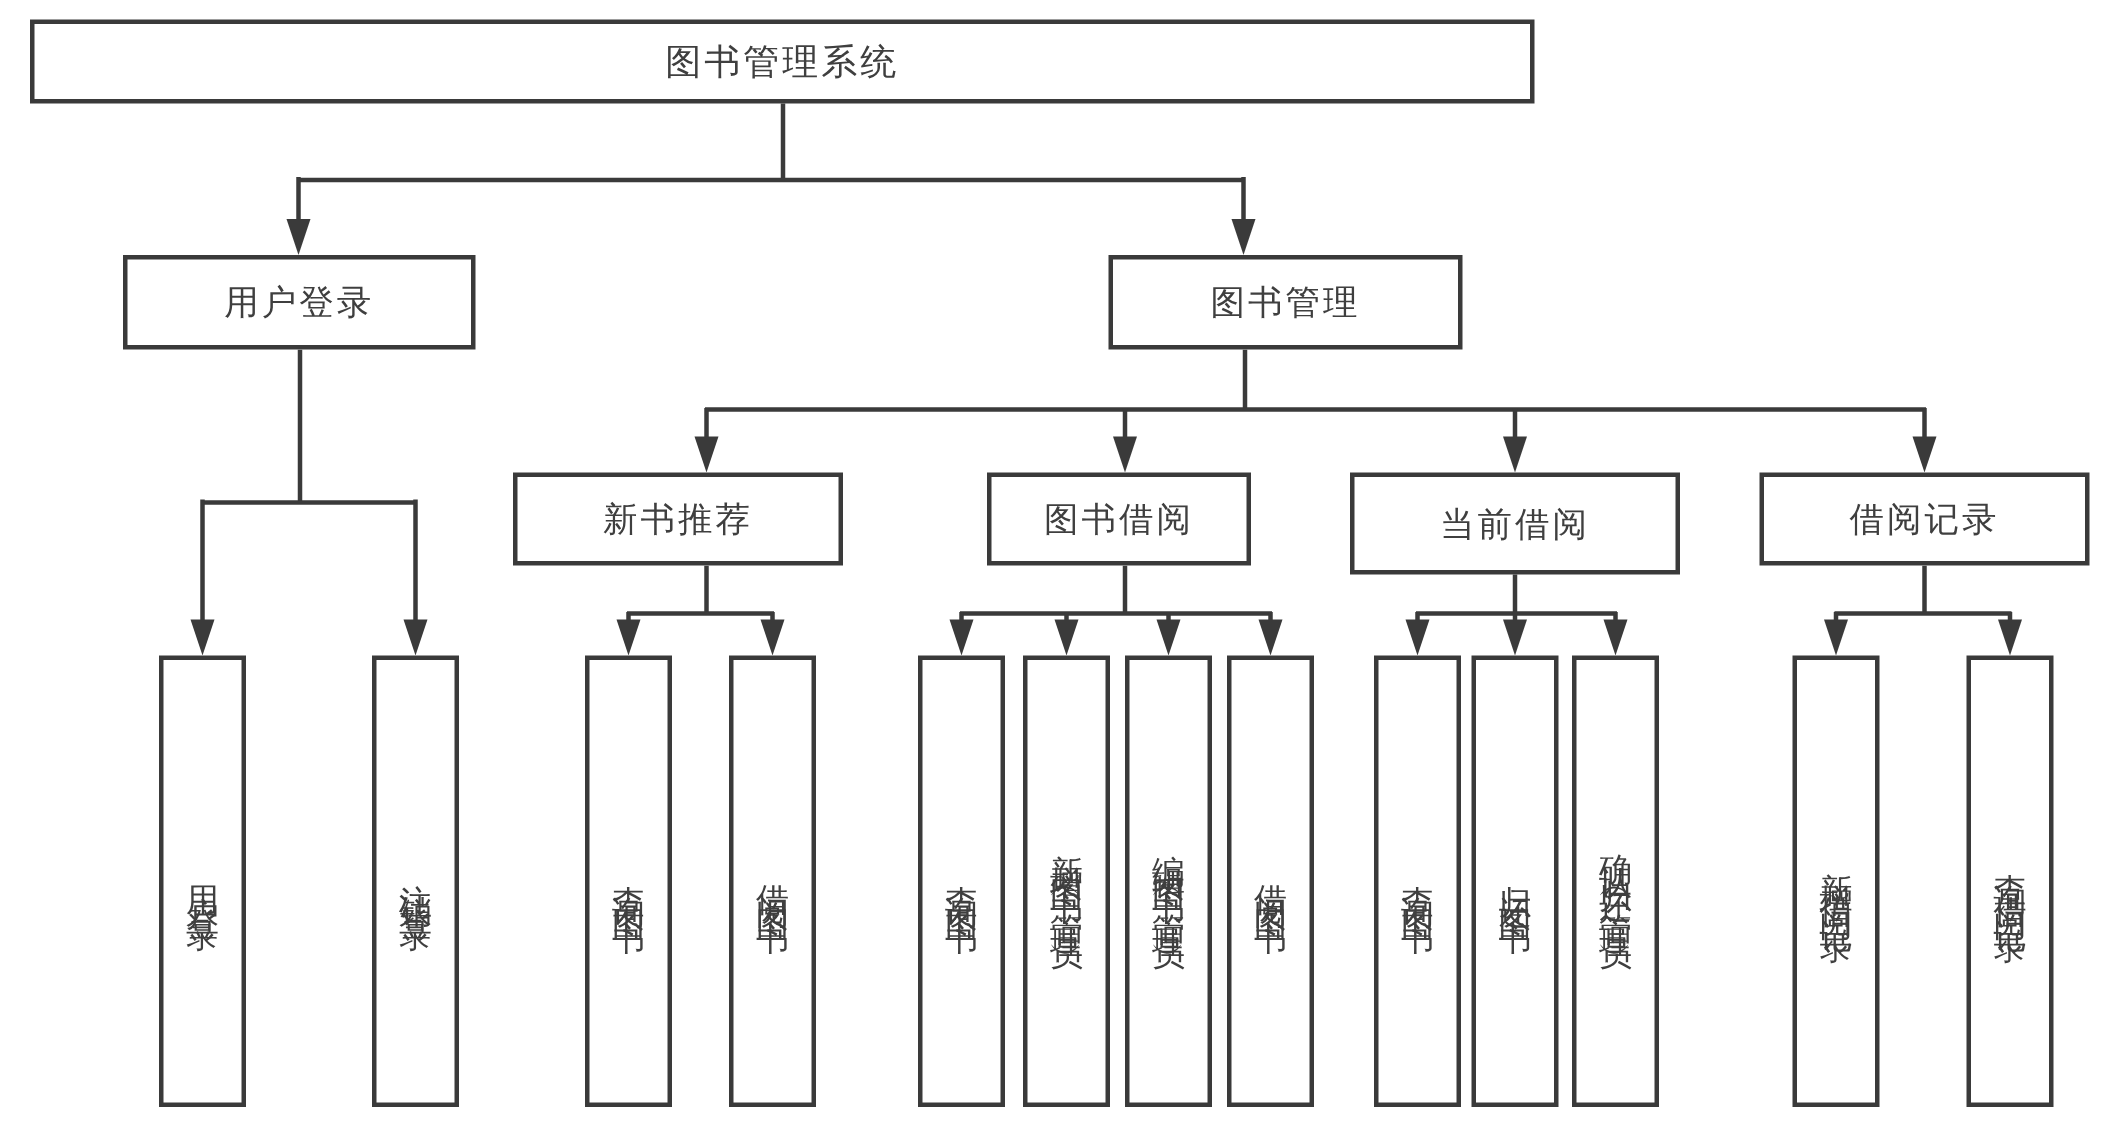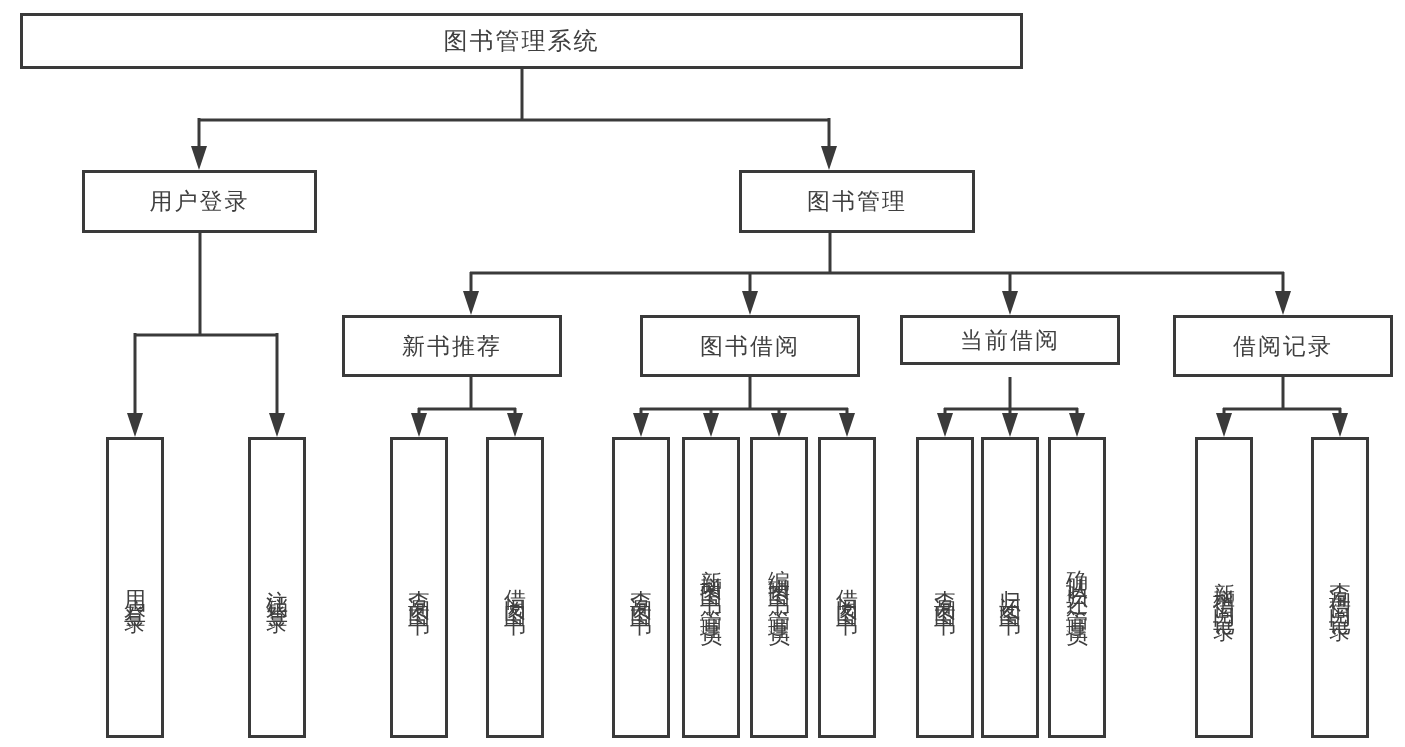--- a/index.html
+++ b/index.html
@@ -58,22 +58,22 @@
     font-size: 22px;
     letter-spacing: 8px;
     line-height: 1;
     white-space: nowrap;
   }
   
   .root-box        { left: 20px;  top: 13px;  width: 1003px; height: 56px; }
   .n-user-login    { left: 82px;  top: 170px; width: 235px;  height: 63px; }
   .n-book-mgmt     { left: 712px; top: 170px; width: 236px;  height: 63px; margin-left: 27px; }
   .n-new-book      { left: 342px; top: 315px; width: 220px;  height: 62px; }
-  .n-book-borrow   { left: 640px; top: 315px; width: 220px;  height: 62px; }
-  .n-cur-borrow    { left: 900px; top: 315px; width: 220px;  height: 50px; }
+  .n-book-borrow   { left: 658px; top: 315px; width: 176px;  height: 62px; }
+  .n-cur-borrow    { left: 900px; top: 315px; width: 220px;  height: 68px; }
   .n-borrow-rec    { left: 1173px;top: 315px; width: 220px;  height: 62px; }
   .leaf { top: 437px; width: 58px; height: 301px; }
   .l1  { left: 106px; }
   .l2  { left: 248px; }
   .l3  { left: 390px; }
   .l4  { left: 486px; }
   .l5  { left: 612px; }
   .l6  { left: 682px; }
   .l7  { left: 750px; }
   .l8  { left: 818px; }

